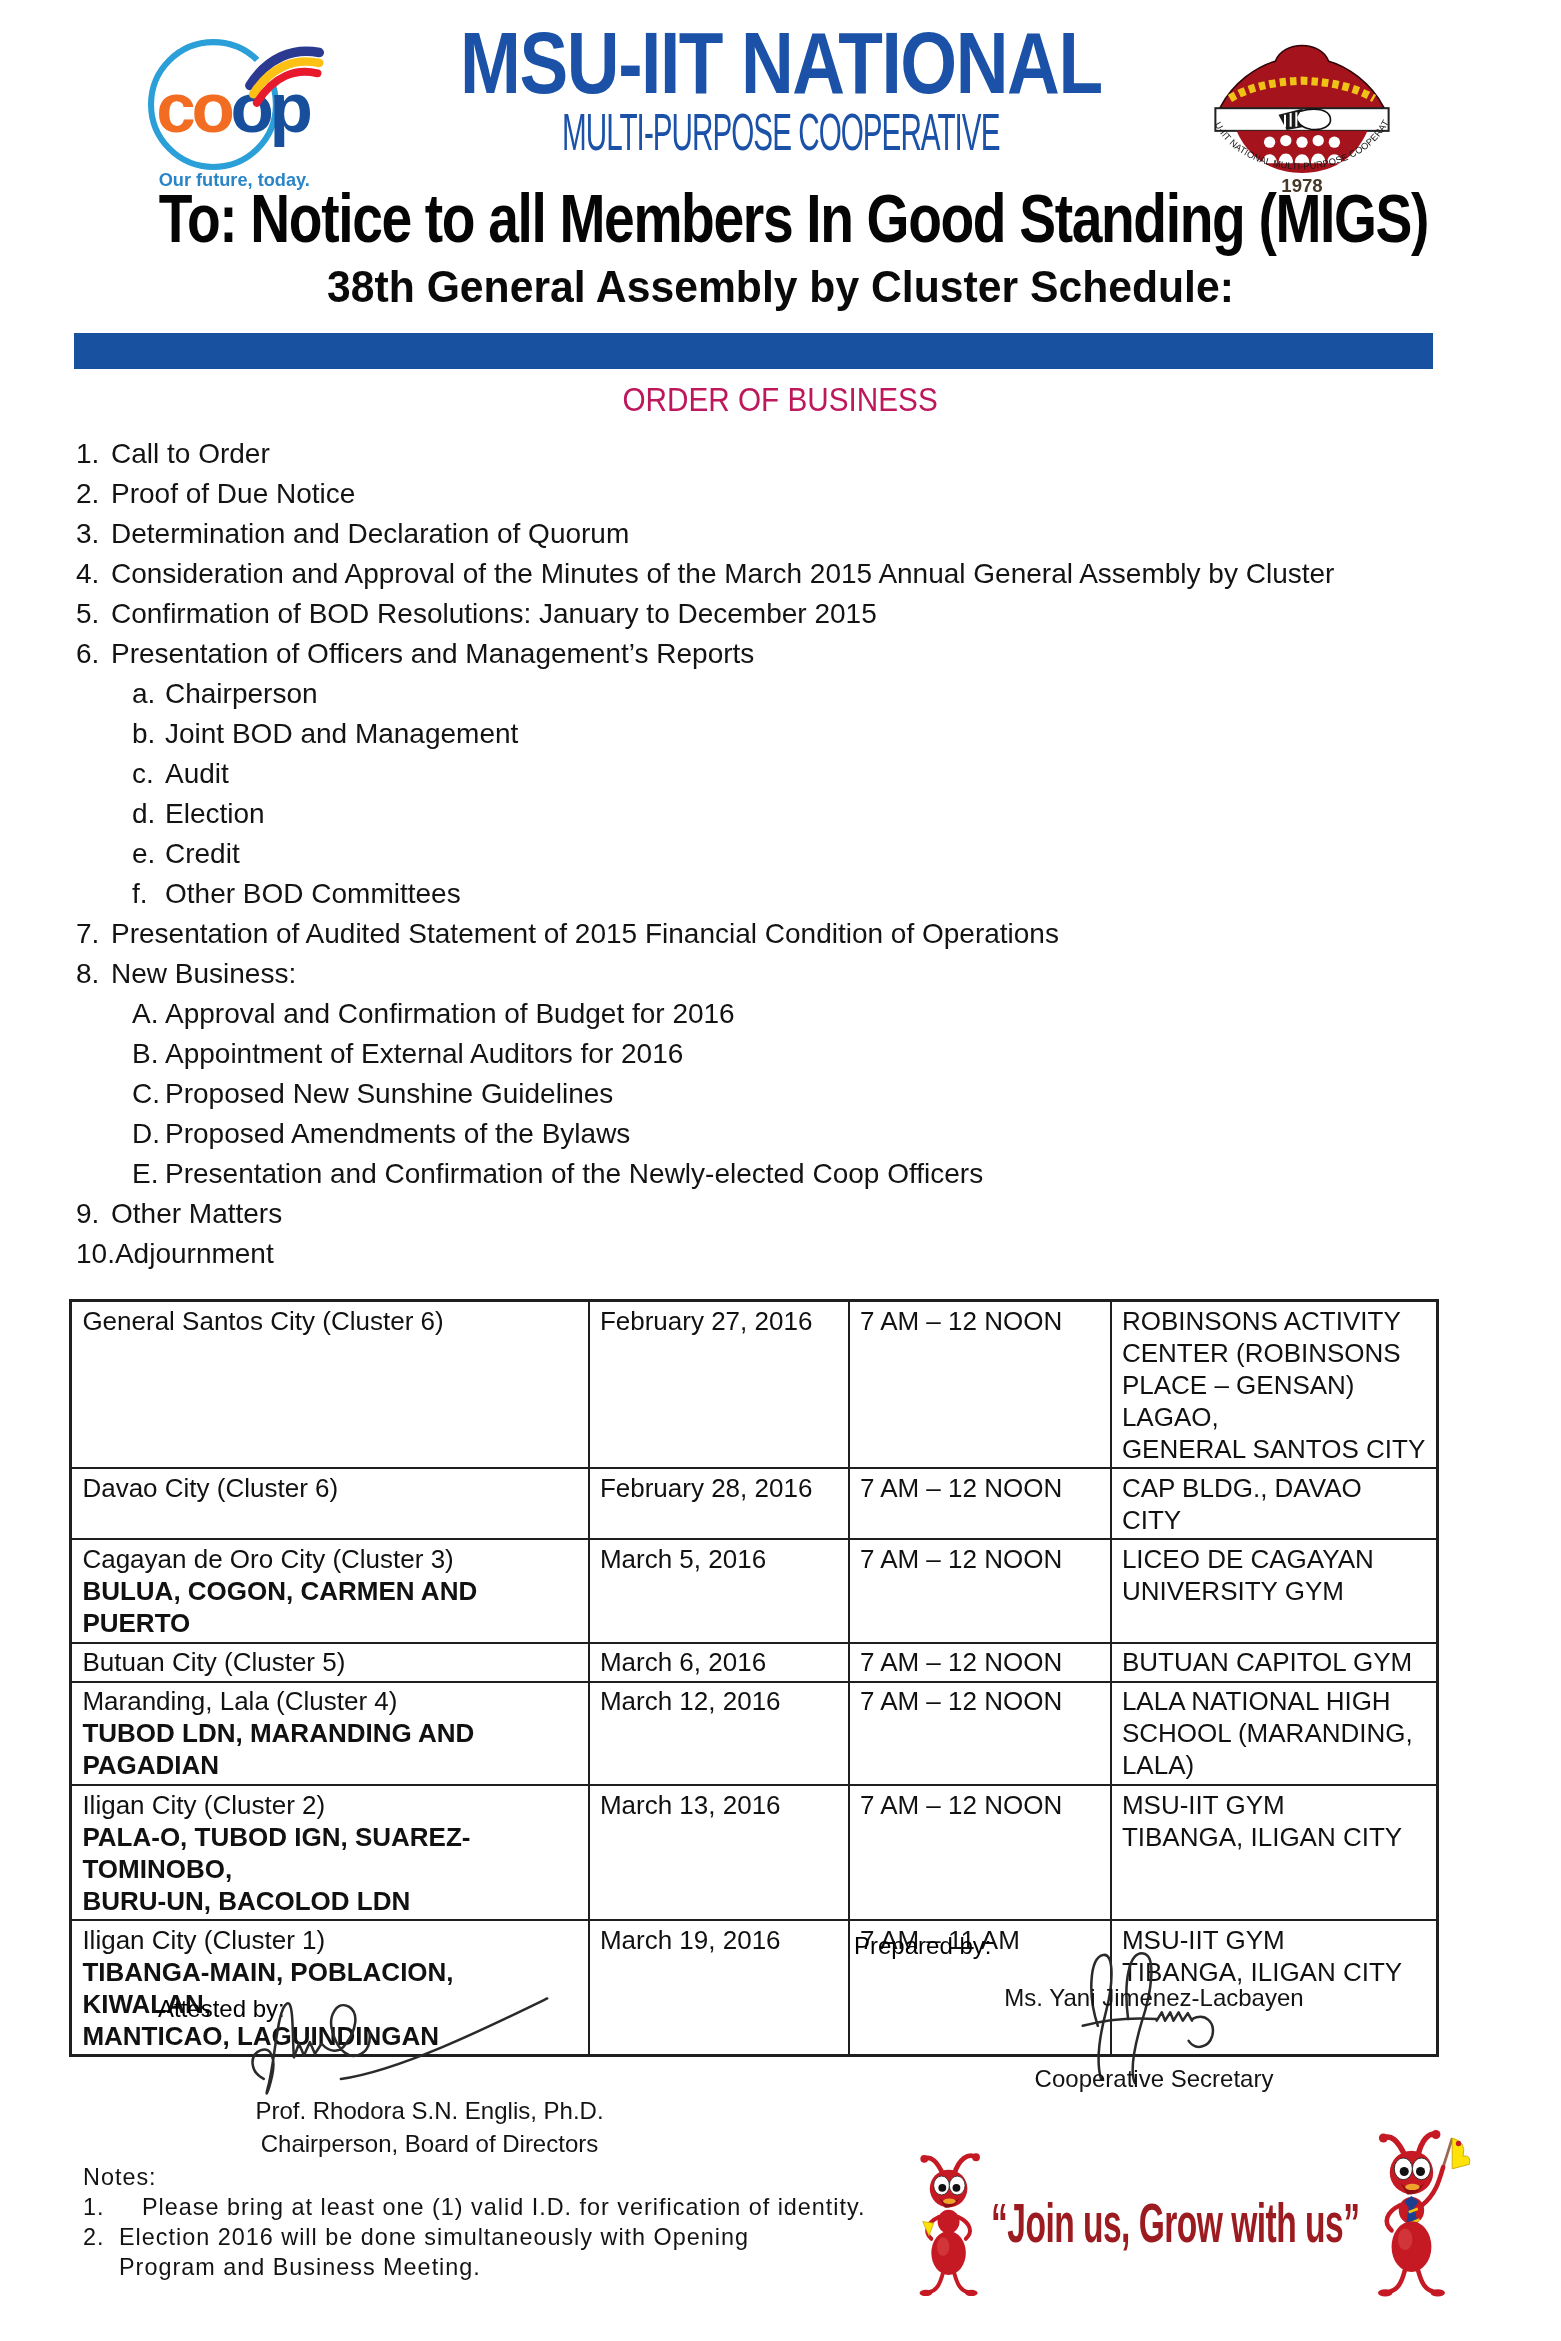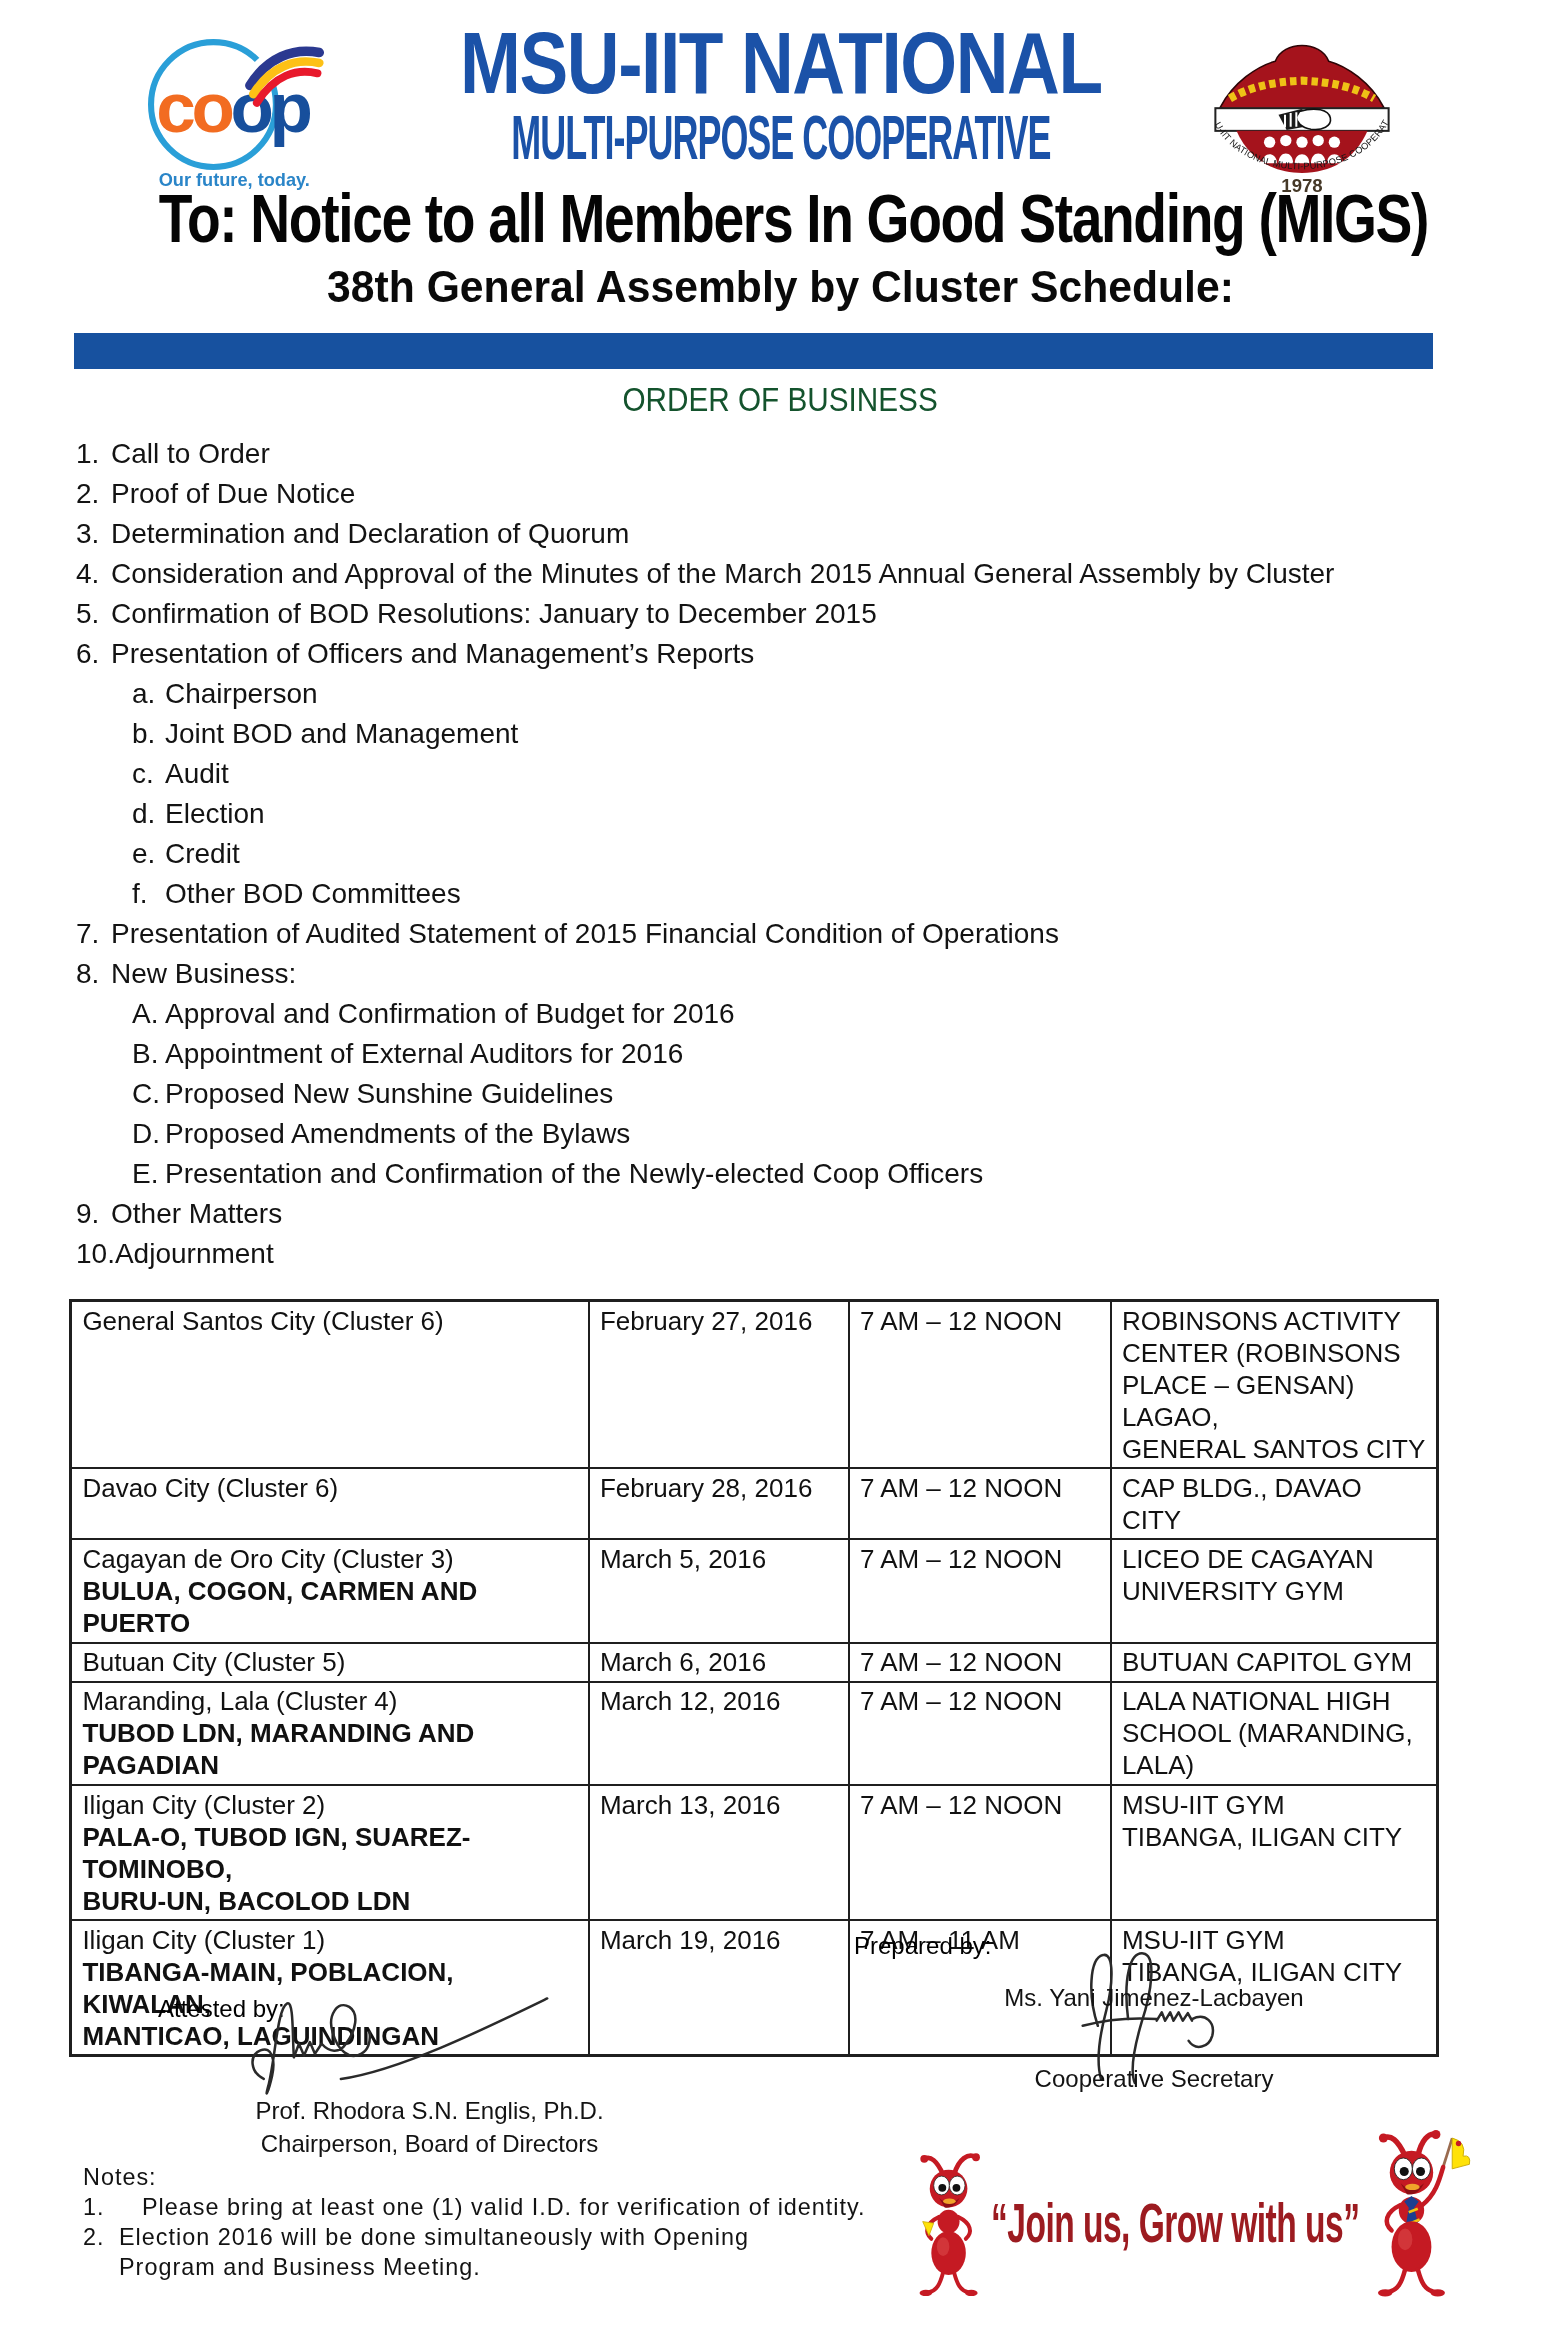--- a/index.html
+++ b/index.html
@@ -5,31 +5,31 @@
   html,body{margin:0;padding:0;background:#e8e8e8;}
   .page{position:relative;width:1561px;height:2342px;background:#ffffff;margin:0 auto;
         font-family:"Liberation Sans",sans-serif;color:#111;overflow:hidden;}
   .abs{position:absolute;}
   .center-line{position:absolute;left:0;width:100%;text-align:center;white-space:nowrap;}
   .sqz{display:inline-block;transform-origin:50% 50%;white-space:nowrap;}
 
   
   #org1{top:19px;font-size:87px;font-weight:bold;color:#1b52a8;line-height:1;}
   #org1 .sqz{transform:scaleX(.84);letter-spacing:-1.7px;}
-  #org2{top:106px;font-size:63px;font-weight:bold;color:#1b52a8;line-height:1;}
+  #org2{top:106px;font-size:52px;font-weight:normal;color:#1b52a8;line-height:1;}
   #org2 .sqz{transform:scaleX(.57);letter-spacing:-1.7px;}
 
   #toLine{top:184px;font-size:69px;font-weight:bold;color:#050505;line-height:1;}
   #toLine .sqz{transform:scaleX(.80);letter-spacing:-1.7px;}
   #subtitle{top:265px;font-size:44px;font-weight:bold;color:#0a0a0a;line-height:1;}
   #subtitle .sqz{transform:scaleX(.97);}
 
   #bar{left:74px;top:333px;width:1359px;height:36px;background:#17519f;}
 
-  #obTitle{top:383px;font-size:33px;font-weight:400;color:#14532d;line-height:1;}
+  #obTitle{top:383px;font-size:33px;font-weight:400;color:#be185d;line-height:1;}
   #obTitle .sqz{transform:scaleX(.90);}
 
   
   #agenda{left:76px;top:434px;width:1379px;font-size:28px;color:#131313;}
   .ag-line{height:40px;line-height:40px;white-space:nowrap;}
   .ag-line .n{display:inline-block;min-width:35px;}
   .ag-line.lvl1{padding-left:56px;}
   .ag-line.lvl1 .n{min-width:33px;}
   .ag-line.tight .n{min-width:0;}
 

